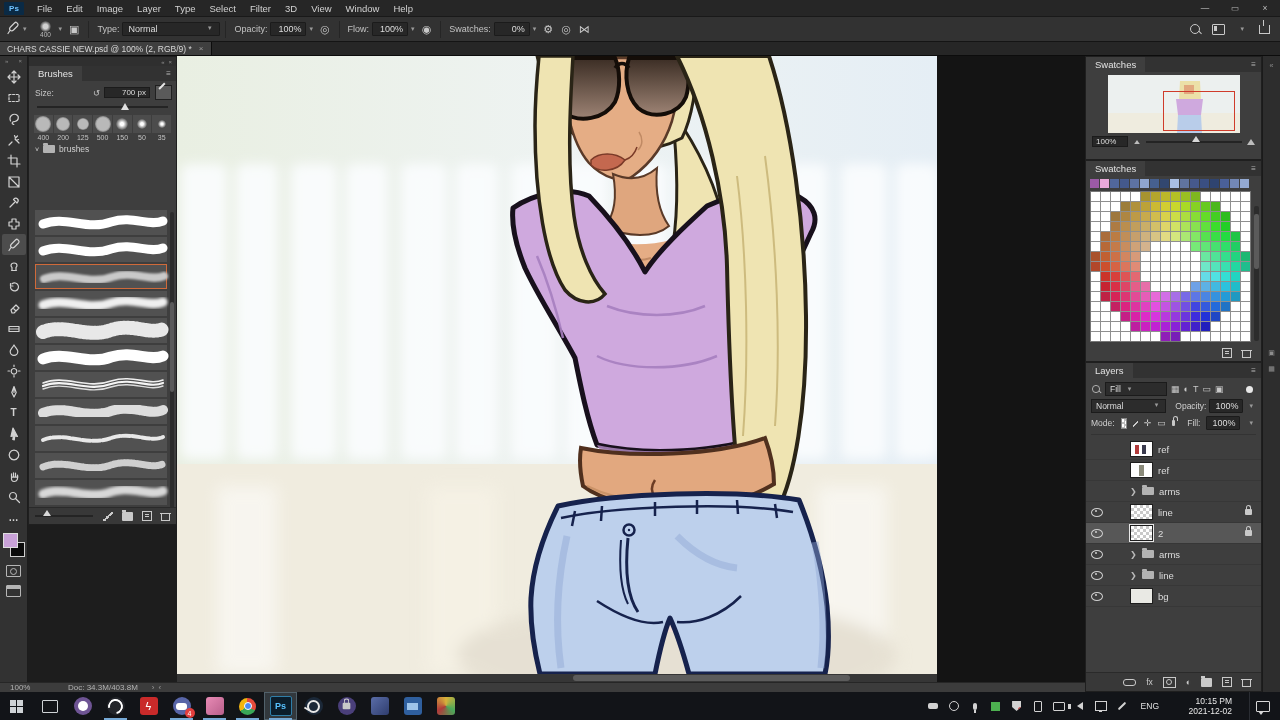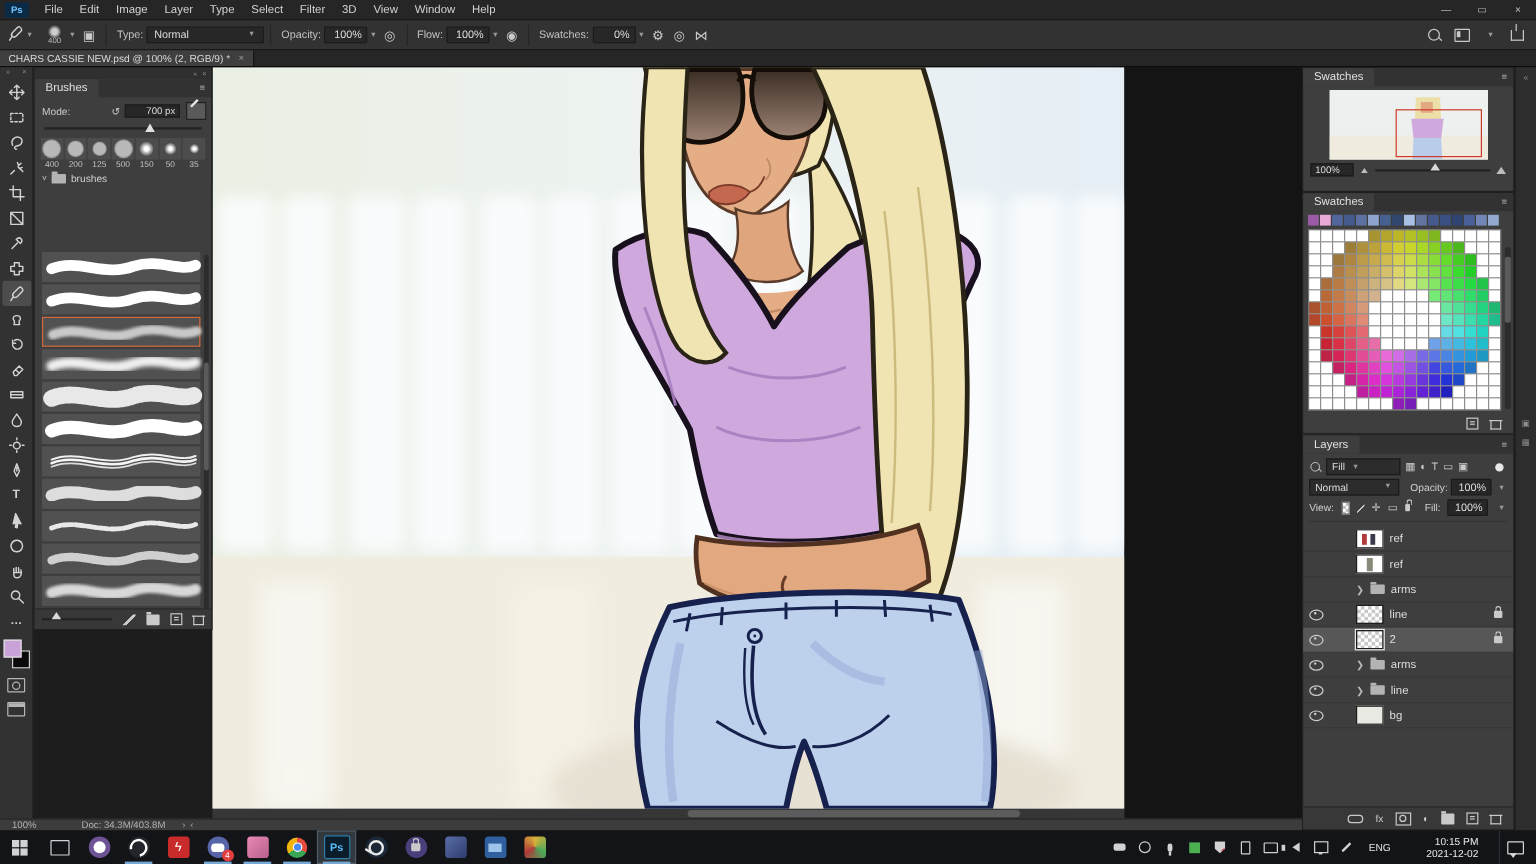--- a/index.html
+++ b/index.html
@@ -504,21 +504,21 @@
   <div class="panel brushes abs">
     <div class="pstrip">
         <span>«</span>
         <span>×</span>
       </div>
     <div class="ptabs">
       <div class="ptab">Brushes</div>
       <span class="pmenu">≡</span>
     </div>
     <div class="size-row">
-      <span>Mode:</span>
+      <span>Size:</span>
       <span style="margin-left:auto">↺</span>
       <span class="size-field">700 px</span>
       <span class="brushedit"></span>
     </div>
     <div class="slider-row">
       <div class="slider-track"></div>
         <div class="sl-thumb" style="left:64%"></div>
     </div>
     <div class="presets" id="preset-row">
         <div class="preset">
@@ -958,21 +958,21 @@
     <div class="lp-blend">
       <div class="blend-sel">
         <span>Normal</span>
           <span class="dd">▾</span>
       </div>
       <span style="margin-left:6px">Opacity:</span>
       <span class="ob-field" style="min-width:24px">100%</span>
       <span class="dd">▾</span>
     </div>
     <div class="lp-lock">
-      <span>View:</span>
+      <span>Mode:</span>
       <span class="lk-checker"></span>
       <span class="fico ico-pen" style="width:9px"></span>
       <span style="font-size:9px;color:#c9c9c9">✛</span>
       <span class="lp-fico">▭</span>
       <span class="plock"></span>
       <span style="margin-left:6px">Fill:</span>
       <span class="ob-field" style="min-width:24px">100%</span>
       <span class="dd">▾</span>
     </div>
     <div class="layer-list" id="layer-list">

